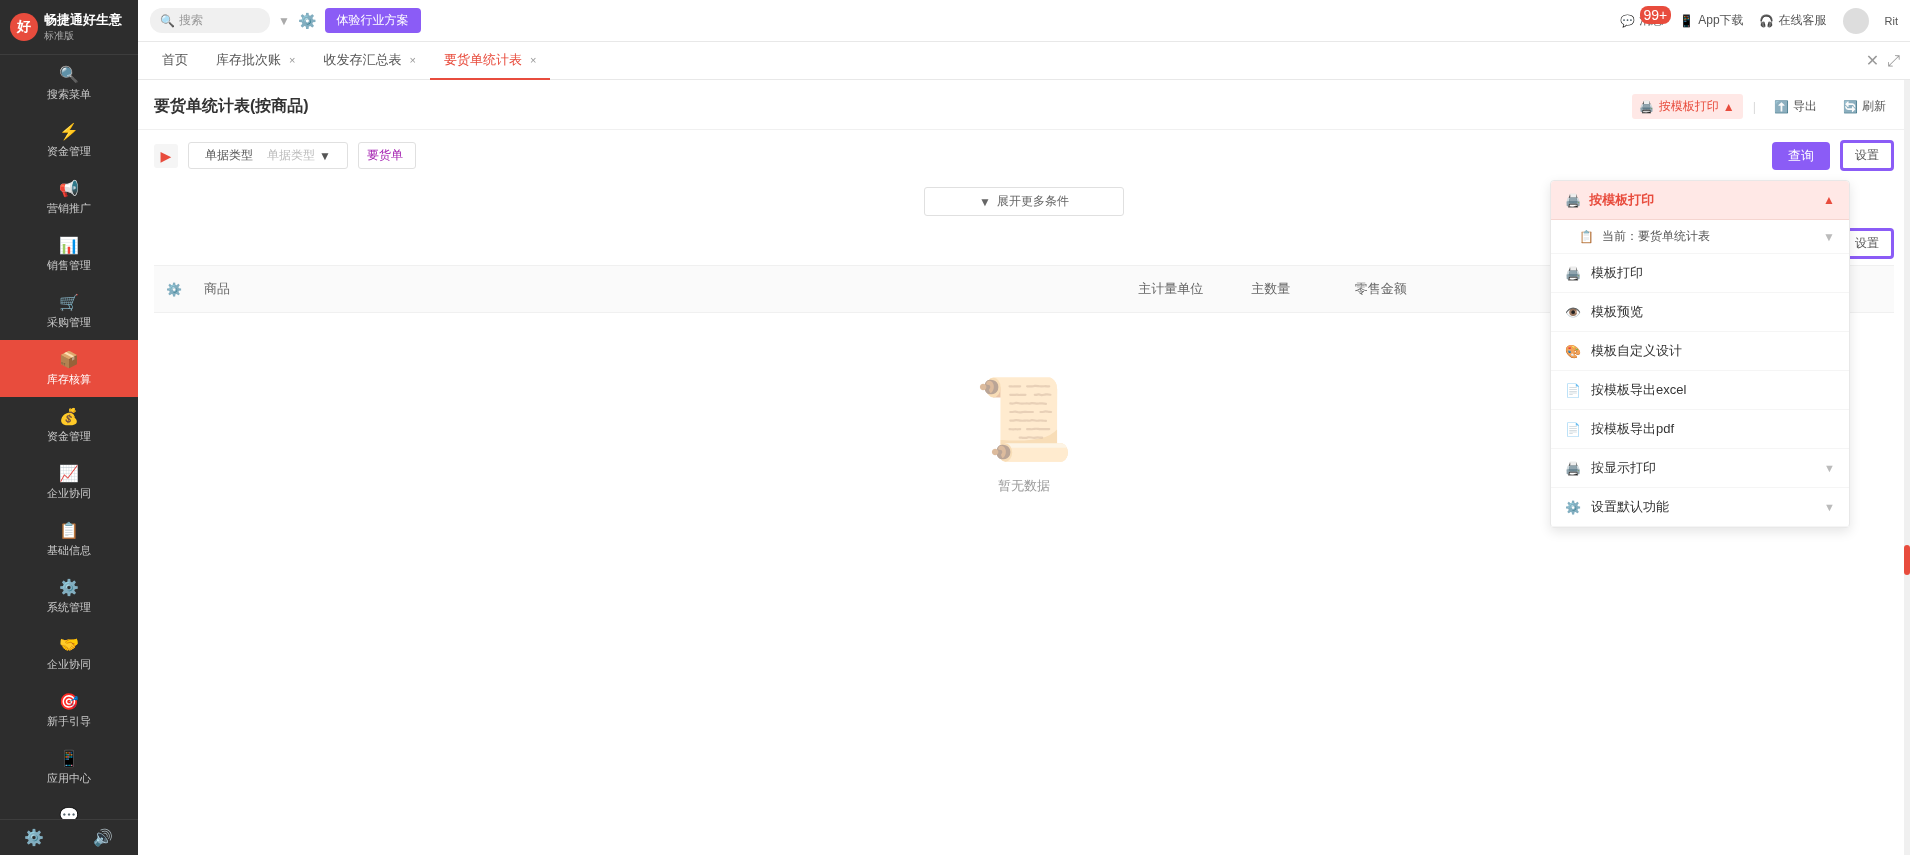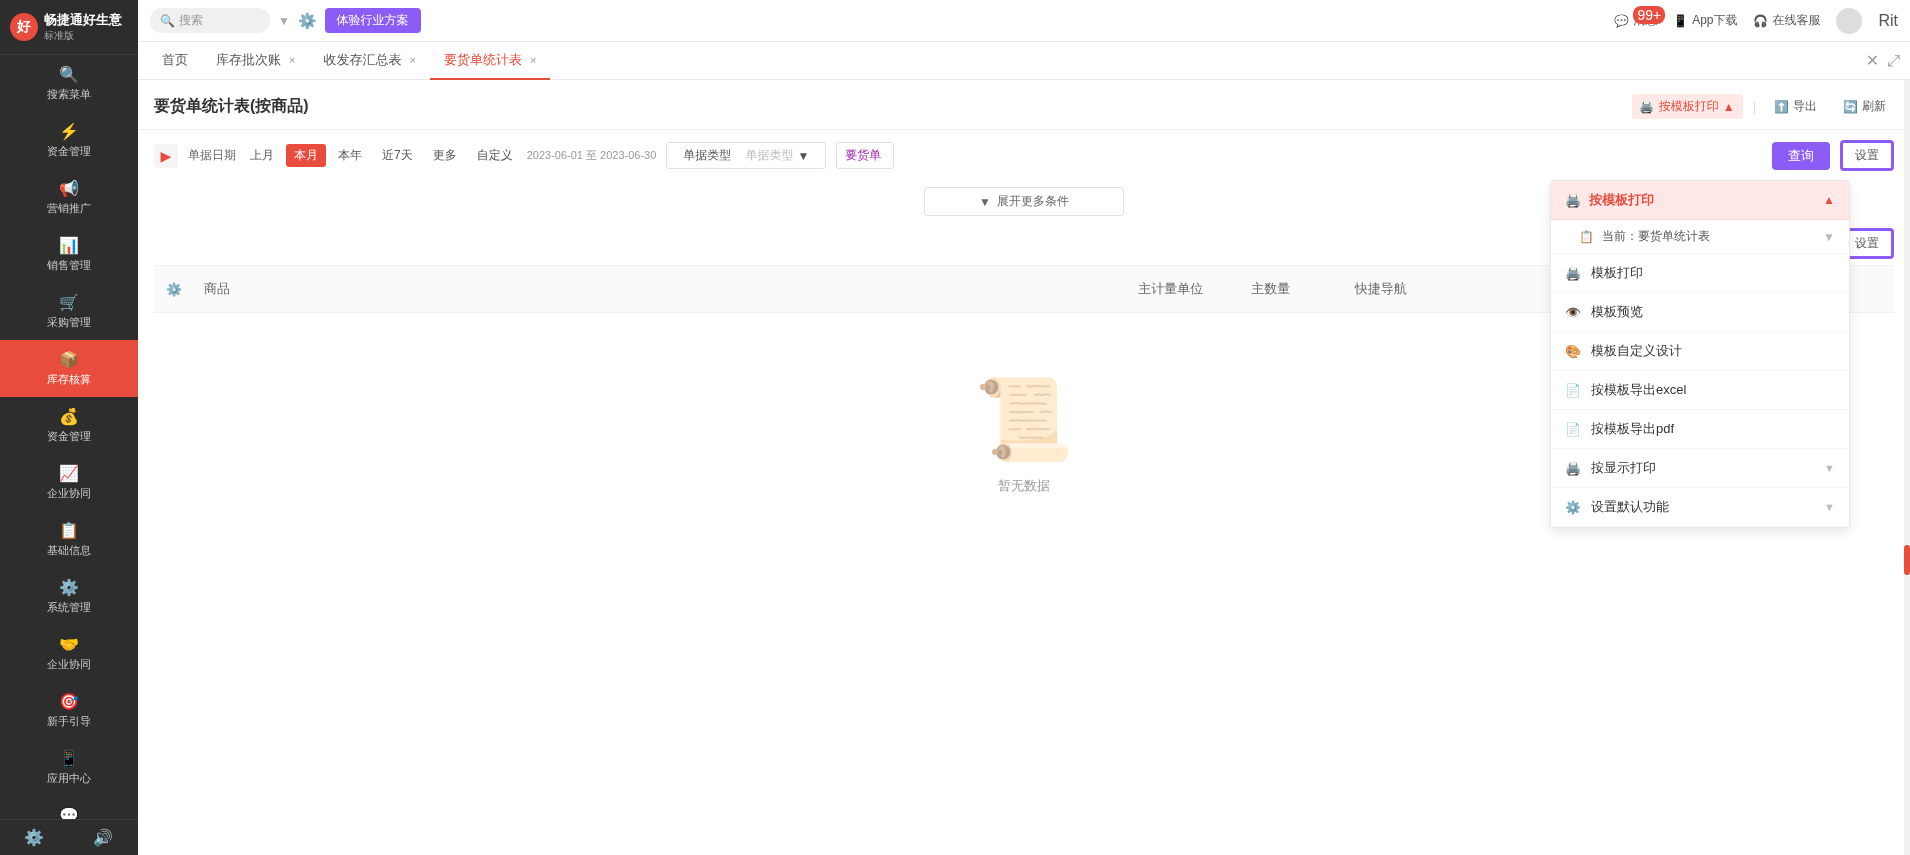--- a/index.html
+++ b/index.html
@@ -96,21 +96,21 @@
       padding: 4px 12px;
       border-radius: 4px;
       font-size: 12px;
       cursor: pointer;
     }
     .topbar-spacer { flex: 1; }
     .topbar-right { display: flex; align-items: center; gap: 16px; }
     .topbar-right-item { display: flex; align-items: center; gap: 4px; color: #555; font-size: 12px; cursor: pointer; position: relative; }
     .badge { background: #e84c3d; color: white; border-radius: 8px; padding: 1px 4px; font-size: 14px; position: absolute; top: -6px; right: -8px; }
     .topbar-avatar { width: 26px; height: 26px; background: #ddd; border-radius: 50%; }
-    .topbar-username { font-size: 16px; color: #555; }
+    .topbar-username { font-size: 11px; color: #555; }
 
     
     .tabs-bar {
       background: white;
       height: 38px;
       display: flex;
       align-items: center;
       border-bottom: 1px solid #e8e8e8;
       padding: 0 10px;
       gap: 0;
@@ -506,32 +506,20 @@
           </div>
           <div class="action-btn">
             <span>🔄</span>
             <span>刷新</span>
           </div>
         </div>
       </div>
 
       <div class="filter-bar">
         <div class="filter-expand-btn">▶</div>
-        <div class="filter-group">
-          <span class="filter-label">单据日期</span>
-          <div class="date-tabs">
-            <div class="date-tab">上月</div>
-            <div class="date-tab active">本月</div>
-            <div class="date-tab">本年</div>
-            <div class="date-tab">近7天</div>
-            <div class="date-tab">更多</div>
-            <div class="date-tab">自定义</div>
-          </div>
-          <span class="date-range">2023-06-01 至 2023-06-30</span>
-        </div>
         <div class="filter-select">
           <span>单据类型</span>
           <span style="color:#bbb;font-size:12px;flex:1;text-align:right;">单据类型</span>
           <span>▼</span>
         </div>
         <div class="filter-input">
           <span>要货单</span>
           <span style="color:#bbb;font-size:12px;"></span>
         </div>
         <div style="flex:1;"></div>
@@ -561,21 +549,21 @@
           <div class="th product-col">
             <span>商品</span>
           </div>
           <div class="th unit-col">
             <span>主计量单位</span>
           </div>
           <div class="th qty-col">
             <span>主数量</span>
           </div>
           <div class="th amount-col">
-            <span>快捷导航</span>
+            <span>零售金额</span>
           </div>
           <div style="flex:1;"></div>
         </div>
 
         <div class="empty-state">
           <div class="empty-icon">📜</div>
           <div class="empty-text">暂无数据</div>
         </div>
       </div>
     </div>

